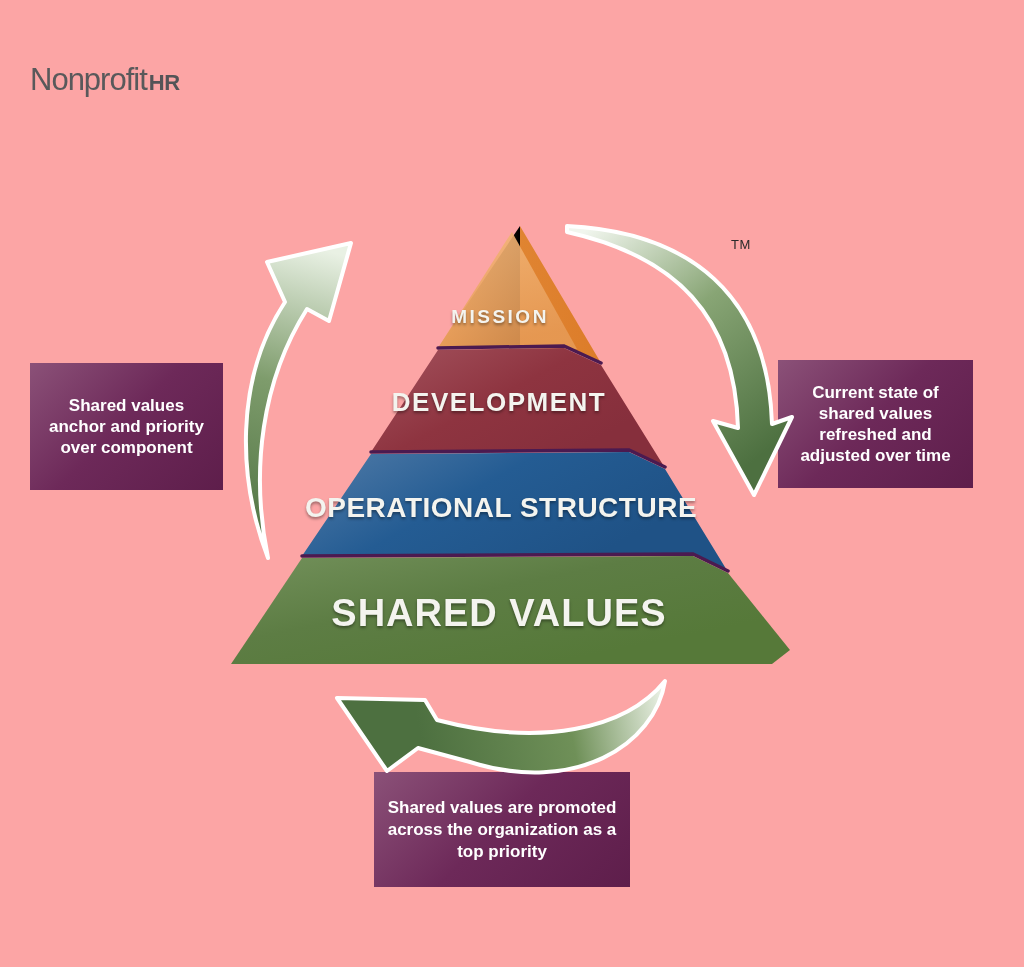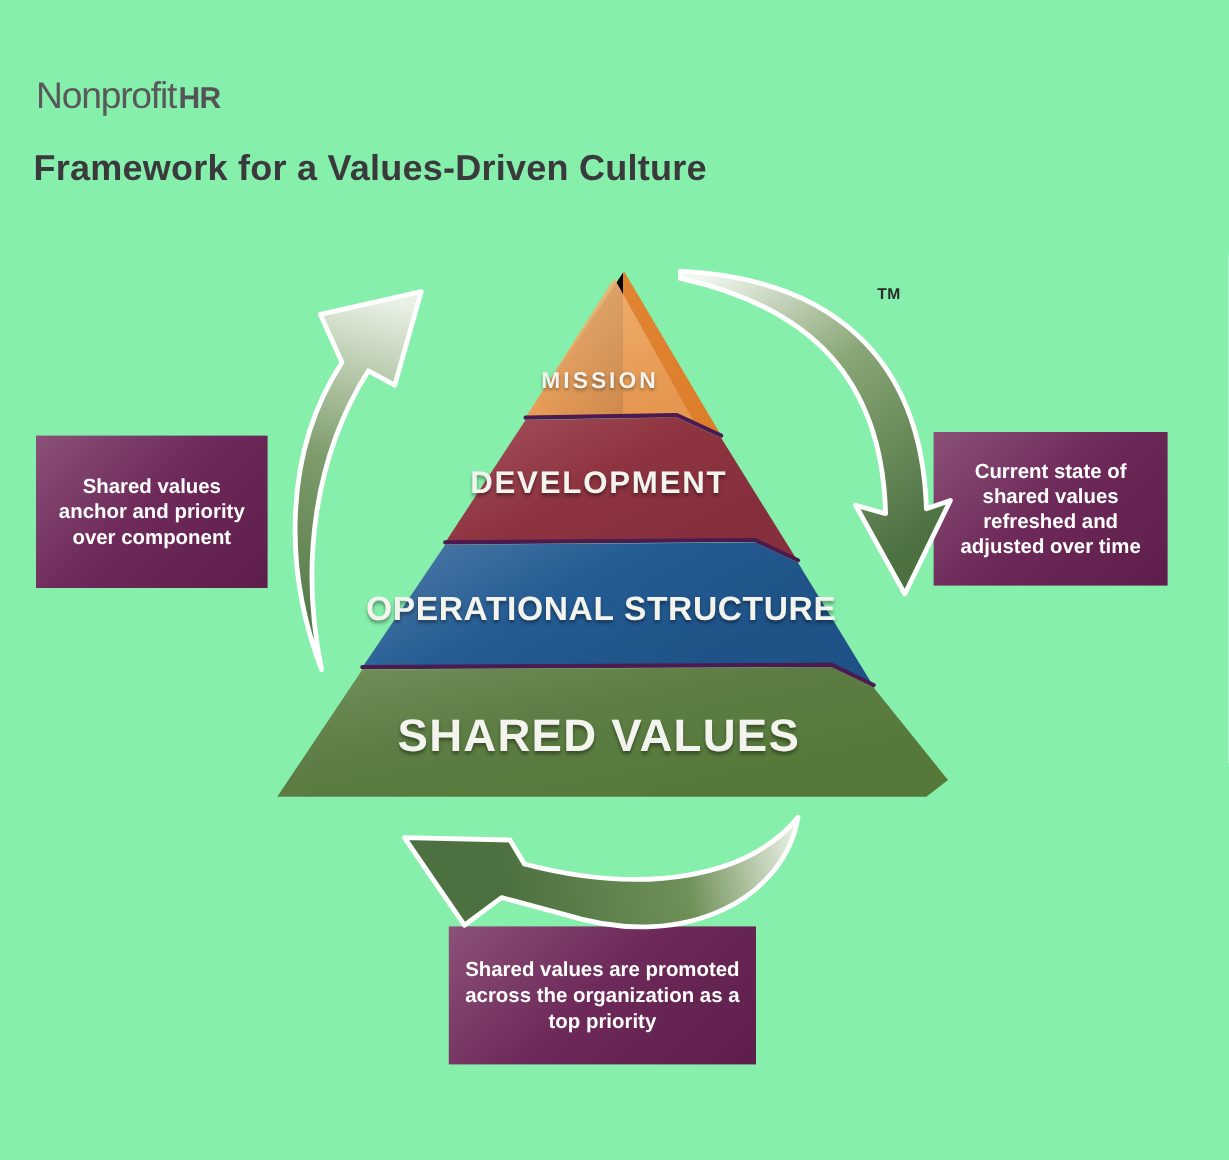--- a/index.html
+++ b/index.html
@@ -1,61 +1,61 @@
 <!DOCTYPE html>
 <html><head>
 <meta charset="utf-8">
 <style>
   html, body { margin: 0; padding: 0; background: #ffffff; }
   .canvas {
     position: relative;
     width: 1024px;
     height: 967px;
-    background: #86efac;
+    background: #fca5a5;
     overflow: hidden;
     font-family: "Liberation Sans", sans-serif;
   }
   .logo {
     position: absolute;
     left: 30px;
     top: 62px;
     display: flex;
     align-items: baseline;
     color: #59595b;
     white-space: nowrap;
   }
   .logo .logo-light {
     font-size: 31px;
     font-weight: 300;
     letter-spacing: -1px;
     color: #59595b;
   }
   .logo .logo-bold {
-    font-size: 25px;
+    font-size: 22px;
     font-weight: 800;
     letter-spacing: -0.5px;
     margin-left: 2px;
     color: #545457;
   }
   .page-title {
     position: absolute;
     left: 28px;
     top: 124px;
     font-size: 30px;
     font-weight: 800;
     letter-spacing: 0.2px;
     color: #3a3a3c;
     white-space: nowrap;
   }
   .tm {
     position: absolute;
     left: 731px;
     top: 237px;
     font-size: 13px;
-    font-weight: 700;
+    font-weight: 400;
     letter-spacing: 0.5px;
     color: #2a2a2a;
   }
   .callout {
     position: absolute;
     background: linear-gradient(135deg, #8b5178 0%, #6d2959 48%, #5e1e4b 100%);
     color: #ffffff;
     display: flex;
     flex-direction: column;
     justify-content: center;
@@ -95,21 +95,20 @@
 </head>
 <body>
 
 <div class="canvas">
 
   <div class="logo">
     <span class="logo-light">Nonprofit</span>
     <span class="logo-bold">HR</span>
   </div>
 
-  <div class="page-title">Framework for a Values-Driven Culture</div>
 
   <div class="callout callout-left">
     <div>Shared values</div>
     <div>anchor and priority</div>
     <div>over component</div>
   </div>
 
   <div class="callout callout-right">
     <div>Current state of</div>
     <div>shared values</div>

